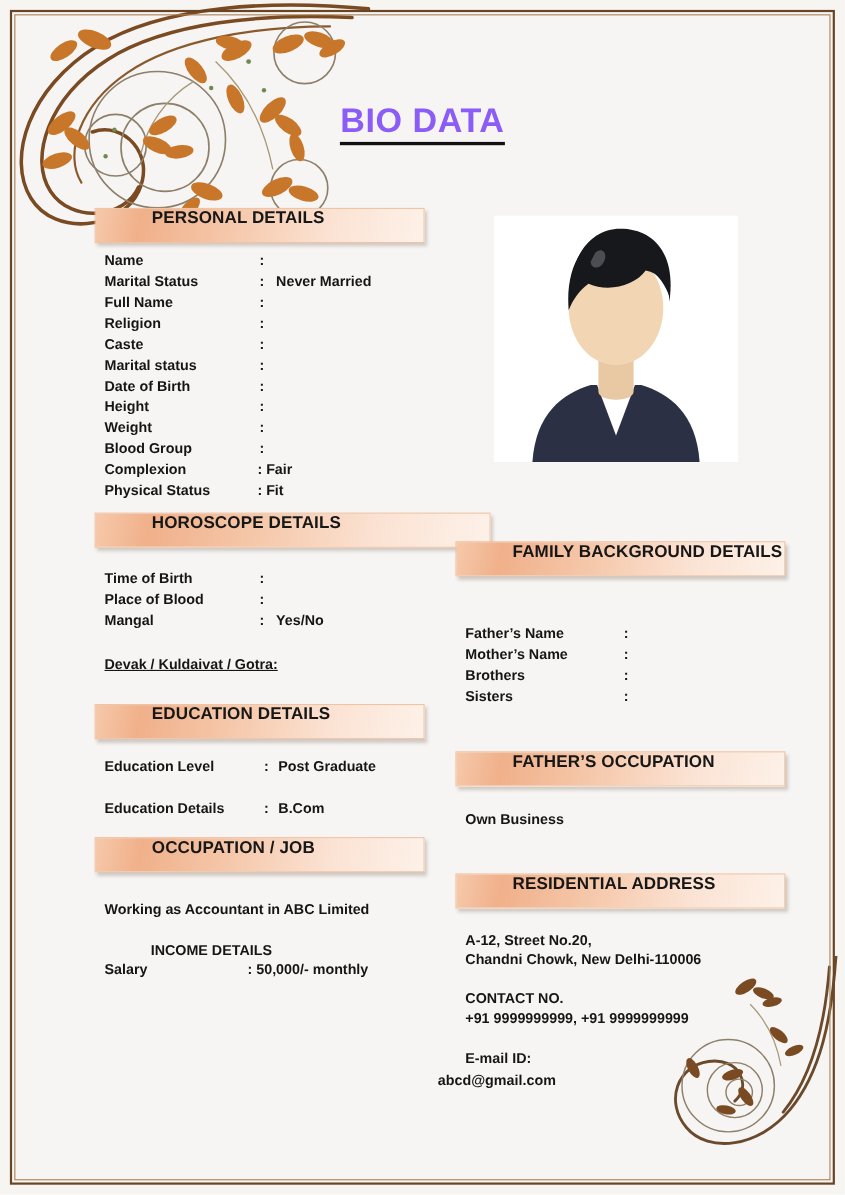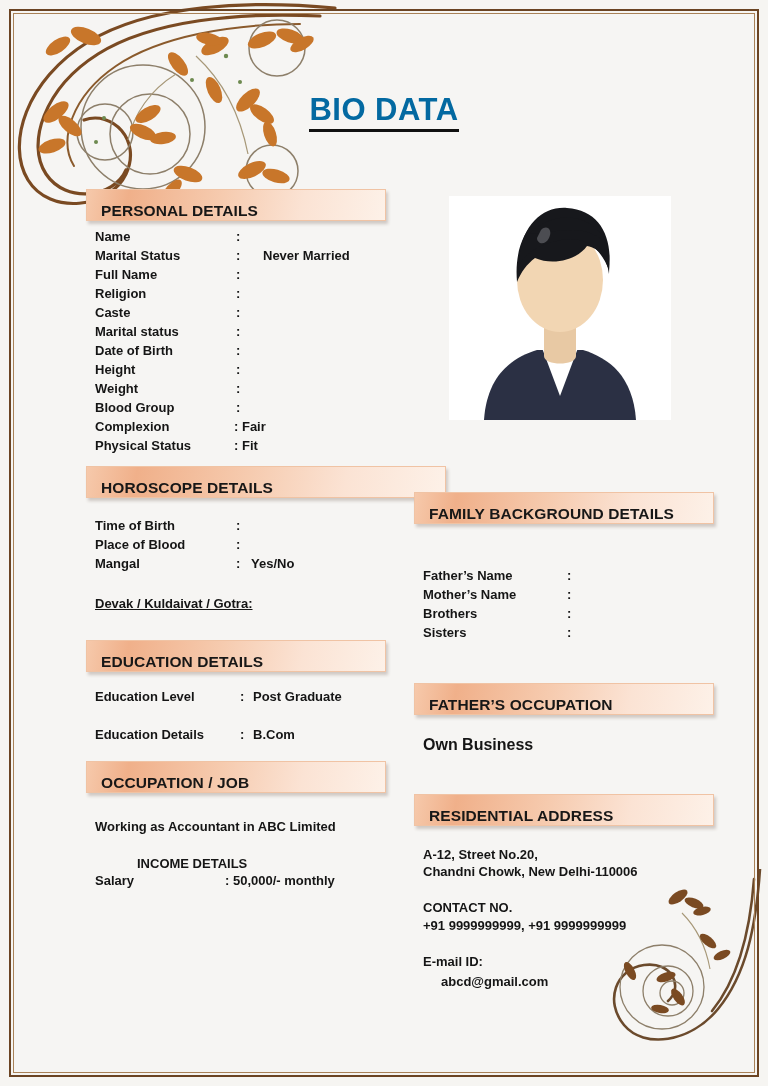--- a/index.html
+++ b/index.html
@@ -59,21 +59,21 @@
   .content { position: relative; z-index: 3; }
 
   #title {
     position: absolute;
     left: 0; top: 92px;
     width: 768px;
     text-align: center;
     font-size: 31px;
     font-weight: bold;
     letter-spacing: 0.5px;
-    color: #0369a1;
+    color: #8b5cf6;
     z-index: 4;
   }
   #title span {
     border-bottom: 3px solid #111;
     padding-bottom: 2px;
   }
 
   
   .sec-head {
     position: absolute;
@@ -81,22 +81,23 @@
     background: linear-gradient(100deg,
         #f6c9ab 0%,
         #f0b08a 14%,
         #f6cbaf 45%,
         #fbe3d4 72%,
         #fdf1e8 100%);
     border: 1px solid #f0c3a4;
     box-shadow: 2px 3px 3px rgba(120,100,90,0.30);
     box-sizing: border-box;
     display: flex;
-    align-items: flex-end;
+    align-items: flex-start;
     z-index: 4;
+    padding-left: 37px;
   }
   .sec-head span {
     font-size: 15.5px;
     font-weight: bold;
     color: #171717;
     padding-left: 14px;
     letter-spacing: 0.1px;
     white-space: nowrap;
   }
 
@@ -120,21 +121,21 @@
   }
   .para {
     position: absolute;
     font-size: 13px;
     font-weight: bold;
     color: #151515;
     white-space: nowrap;
     z-index: 4;
     line-height: 19px;
   }
-  .para.small { font-size: 16px; }
+  .para.small { font-size: 13px; }
 
   
   #photo {
     position: absolute;
     left: 449px; top: 196px;
     width: 222px; height: 224px;
     background: #ffffff;
     z-index: 4;
     overflow: hidden;
   }
@@ -252,21 +253,21 @@
     </div>
 
     <div class="row" style="left:95px; top:229px;">
       <span class="lbl">Name</span>
       <span class="col" style="left:141px;">:</span>
       <span class="col" style="left:156px;"></span>
     </div>
     <div class="row" style="left:95px; top:248px;">
       <span class="lbl">Marital Status</span>
       <span class="col" style="left:141px;">:</span>
-      <span class="col" style="left:168px;text-align:right;">Never Married</span>
+      <span class="col" style="left:156px;text-align:right;">Never Married</span>
     </div>
     <div class="row" style="left:95px; top:267px;">
       <span class="lbl">Full Name</span>
       <span class="col" style="left:141px;">:</span>
       <span class="col" style="left:156px;"></span>
     </div>
     <div class="row" style="left:95px; top:286px;">
       <span class="lbl">Religion</span>
       <span class="col" style="left:141px;">:</span>
       <span class="col" style="left:156px;"></span>
@@ -389,16 +390,16 @@
 
     <div class="sec-head" style="left:414px; top:794px; width:300px;">
       <span>RESIDENTIAL ADDRESS</span>
     </div>
 
     <div class="para" style="left:423px; top:845px;">A-12, Street No.20,</div>
     <div class="para" style="left:423px; top:862px;">Chandni Chowk, New Delhi-110006</div>
     <div class="para" style="left:423px; top:898px;">CONTACT NO.</div>
     <div class="para" style="left:423px; top:916px;">+91 9999999999, +91 9999999999</div>
     <div class="para" style="left:423px; top:952px;">E-mail ID:</div>
-    <div class="para" style="left:441px; top:972px;text-align:center;">abcd@gmail.com</div>
+    <div class="para" style="left:398px; top:972px;text-align:center;">abcd@gmail.com</div>
 
   </div>
 </div>
 
 </body></html>

